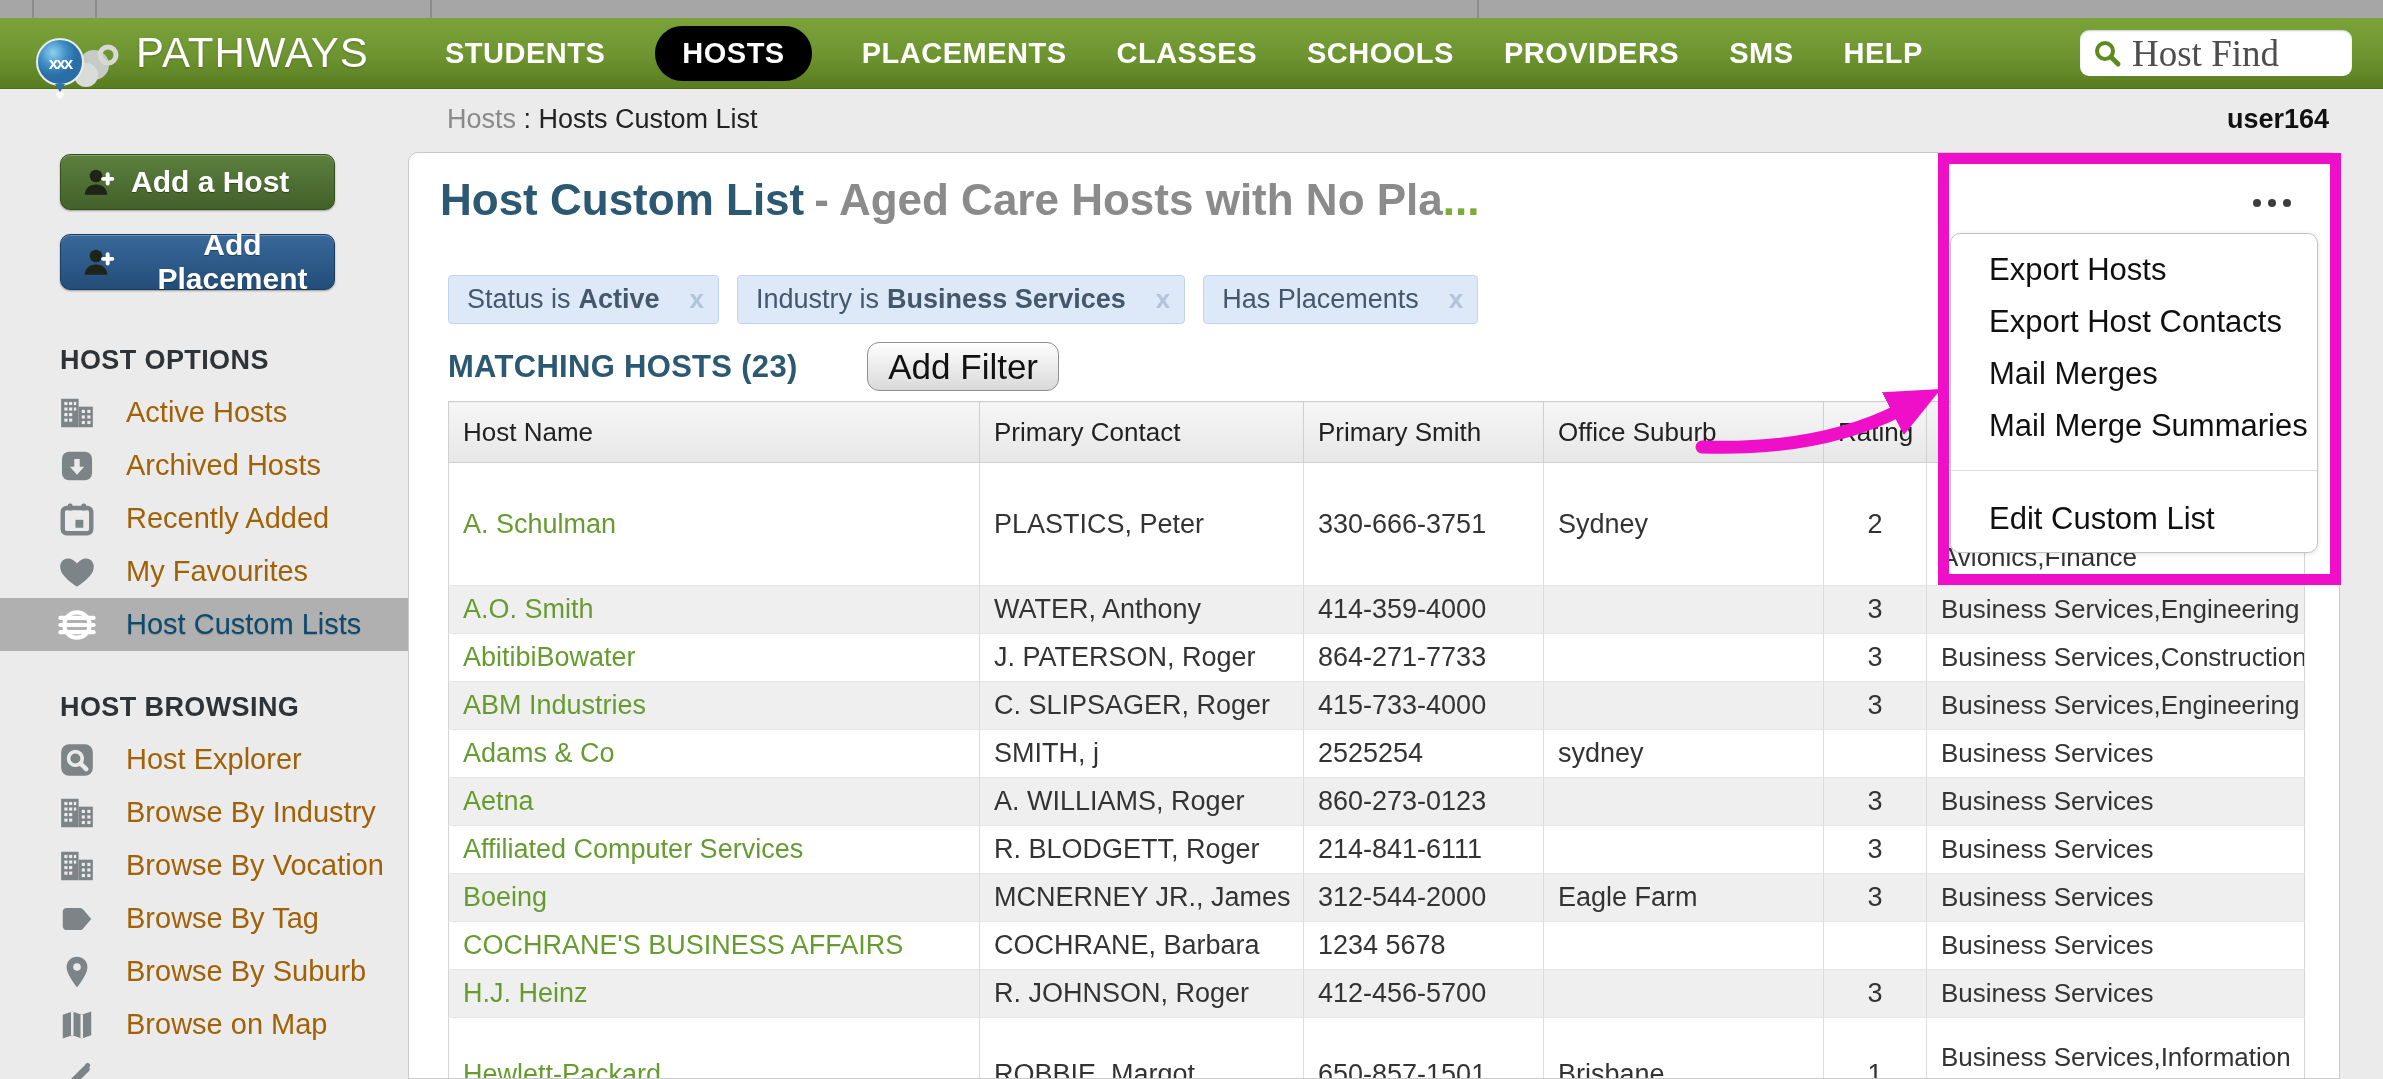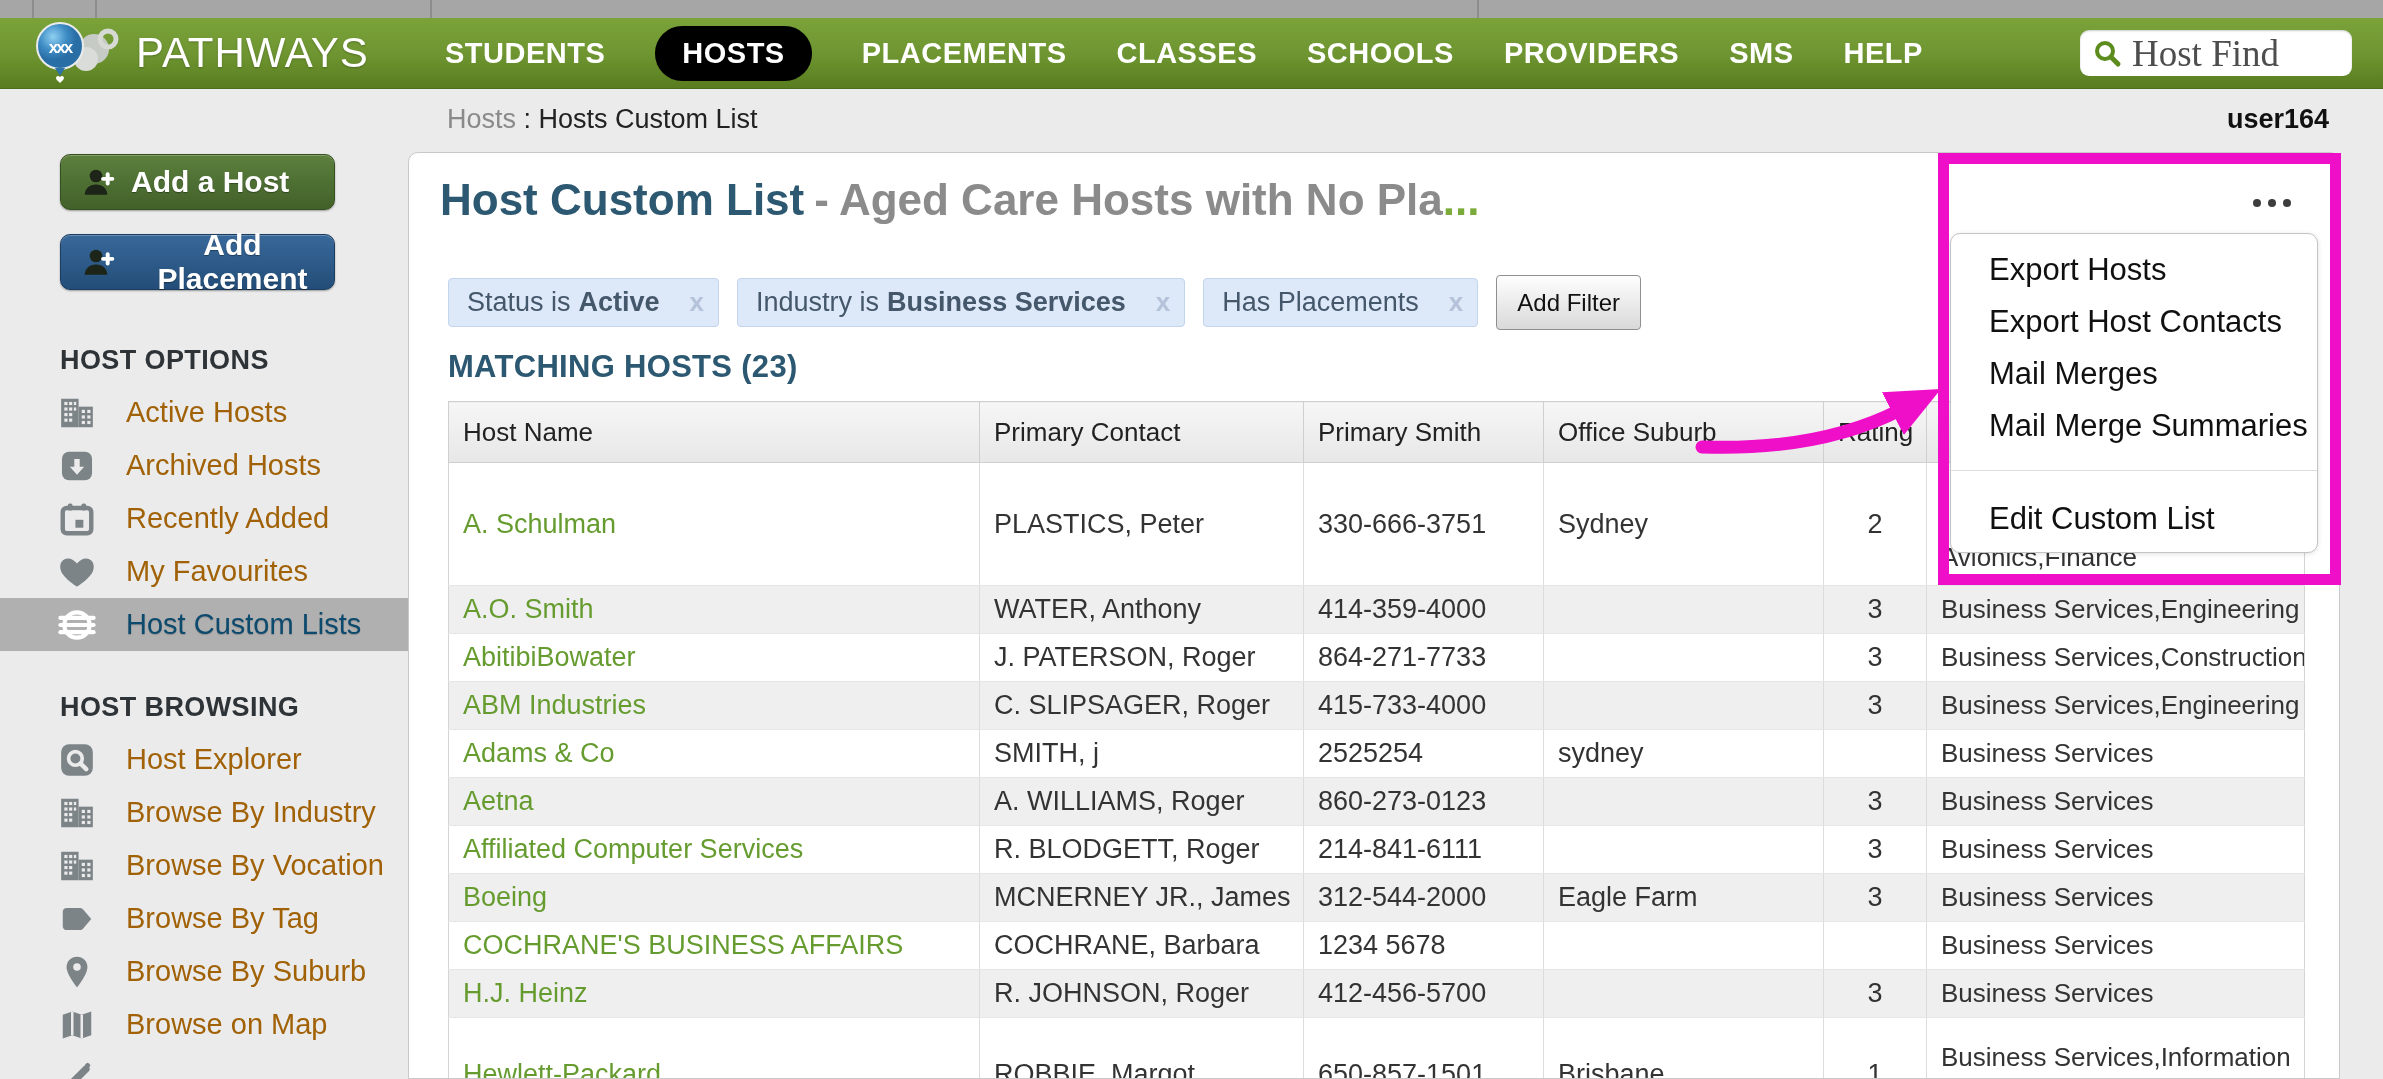--- a/index.html
+++ b/index.html
@@ -7,21 +7,21 @@
     -webkit-font-smoothing:antialiased;}
 
   
   .top-strip{position:absolute;left:0;top:0;width:100%;height:18px;background:#a6a6a6;border-bottom:1px solid #8f8f8f;}
   .top-strip i{position:absolute;top:0;width:2px;height:18px;background:#8d8d8d;}
 
   
   .navbar{position:absolute;left:0;top:18px;width:100%;height:70px;
     background:linear-gradient(180deg,#7ba33a 0%,var(--nav-green,#6d9430) 55%,#587c1f 100%);
     border-bottom:1px solid #4e6d1a;display:flex;align-items:center;}
-  .logo{position:absolute;left:28px;top:1px;width:100px;height:64px;}
+  .logo{position:absolute;left:28px;top:17px;width:100px;height:64px;}
   .brand{position:absolute;left:136px;top:0;height:90px;line-height:70px;color:#fff;font-size:42px;font-weight:normal;letter-spacing:1px;text-shadow:0 1px 2px rgba(0,0,0,.25);}
   .primary-nav{position:absolute;left:445px;top:0;height:70px;display:flex;align-items:center;gap:50px;}
   .nav-item{color:#fff;font-size:29px;font-weight:bold;letter-spacing:.5px;cursor:pointer;white-space:nowrap;}
   .nav-item.active{background:#000;border-radius:27px;padding:11px 27px;}
   .search-box{position:absolute;right:31px;top:12px;width:272px;height:46px;background:#fff;border-radius:9px;display:flex;align-items:center;box-shadow:inset 0 1px 2px rgba(0,0,0,.2);}
   .search-box svg{margin:0 8px 0 12px;flex:none;}
   .search-box input{border:none;outline:none;background:transparent;font-size:37px;color:#333;width:200px;font-family:Liberation Serif, serif;}
   .search-box input::placeholder{color:#4d4d4d;opacity:1;}
 
   
@@ -48,25 +48,25 @@
   .sb-item .icn{width:38px;height:38px;flex:none;display:inline-flex;}
   .sb-item.selected{background:#b0b0b0;color:#0c4a6e;text-shadow:0 1px 1px rgba(0,0,0,.2);}
 
   
   .card{position:absolute;left:408px;top:152px;width:1932px;height:927px;background:#fff;border:1px solid #c9c9c9;border-radius:10px 10px 0 0;overflow:hidden;box-sizing:border-box;}
   .page-title{position:absolute;left:31px;top:22px;font-size:44px;font-weight:bold;white-space:nowrap;}
   .t-prefix{color:var(--heading-blue,#2c5871);}
   .t-sep{color:#8b8b8b;margin:0 10px;}
   .t-name{color:#8b8b8b;}
   .t-dots{color:#7aab3a;}
-  .filters{position:absolute;left:39px;top:122px;display:flex;align-items:center;gap:18px;}
+  .filters{position:absolute;left:39px;top:122px;display:flex;align-items:center;gap:18px;flex-direction:column;}
   .chip{height:47px;display:flex;align-items:center;background:#dde8f8;border:1px solid #c3d4ee;border-radius:4px;padding:0 14px 0 18px;font-size:27px;color:#44576b;white-space:nowrap;}
   .chip b{margin-left:8px;}
   .chip .chip-x{margin-left:30px;color:#b4c3da;font-weight:bold;font-size:26px;cursor:pointer;}
-  .add-filter{height:55px;padding:0 20px;border:1px solid #8f8f8f;border-radius:4px;background:linear-gradient(180deg,#fefefe,#d9d9d9);font-family:inherit;font-size:24px;color:#111;cursor:pointer;}
+  .add-filter{height:49px;padding:0 20px;border:1px solid #8f8f8f;border-radius:12px;background:linear-gradient(180deg,#fefefe,#d9d9d9);font-family:inherit;font-size:35px;color:#111;cursor:pointer;}
   .matching{position:absolute;left:39px;top:196px;font-size:31px;font-weight:bold;color:var(--heading-blue,#2c5871);letter-spacing:.3px;}
 
   
   .host-table{position:absolute;left:39px;top:248px;width:1856px;border-collapse:collapse;table-layout:fixed;}
   .host-table col.c0{width:531px}.host-table col.c1{width:324px}.host-table col.c2{width:240px}
   .host-table col.c3{width:280px}.host-table col.c4{width:103px}.host-table col.c5{width:378px}
   .host-table th{height:60px;background:linear-gradient(180deg,#f6f6f6,#e7e7e7);border:1px solid #cfcfcf;
     font-size:26px;font-weight:normal;color:#222;text-align:left;padding:0 0 0 14px;}
   .host-table td{font-size:27px;color:#333;padding:0 10px 0 14px;border-left:1px solid #dcdcdc;border-bottom:1px solid #e6e6e6;vertical-align:middle;overflow:hidden;}
   .host-table td:first-child{border-left:1px solid #d4d4d4;}

